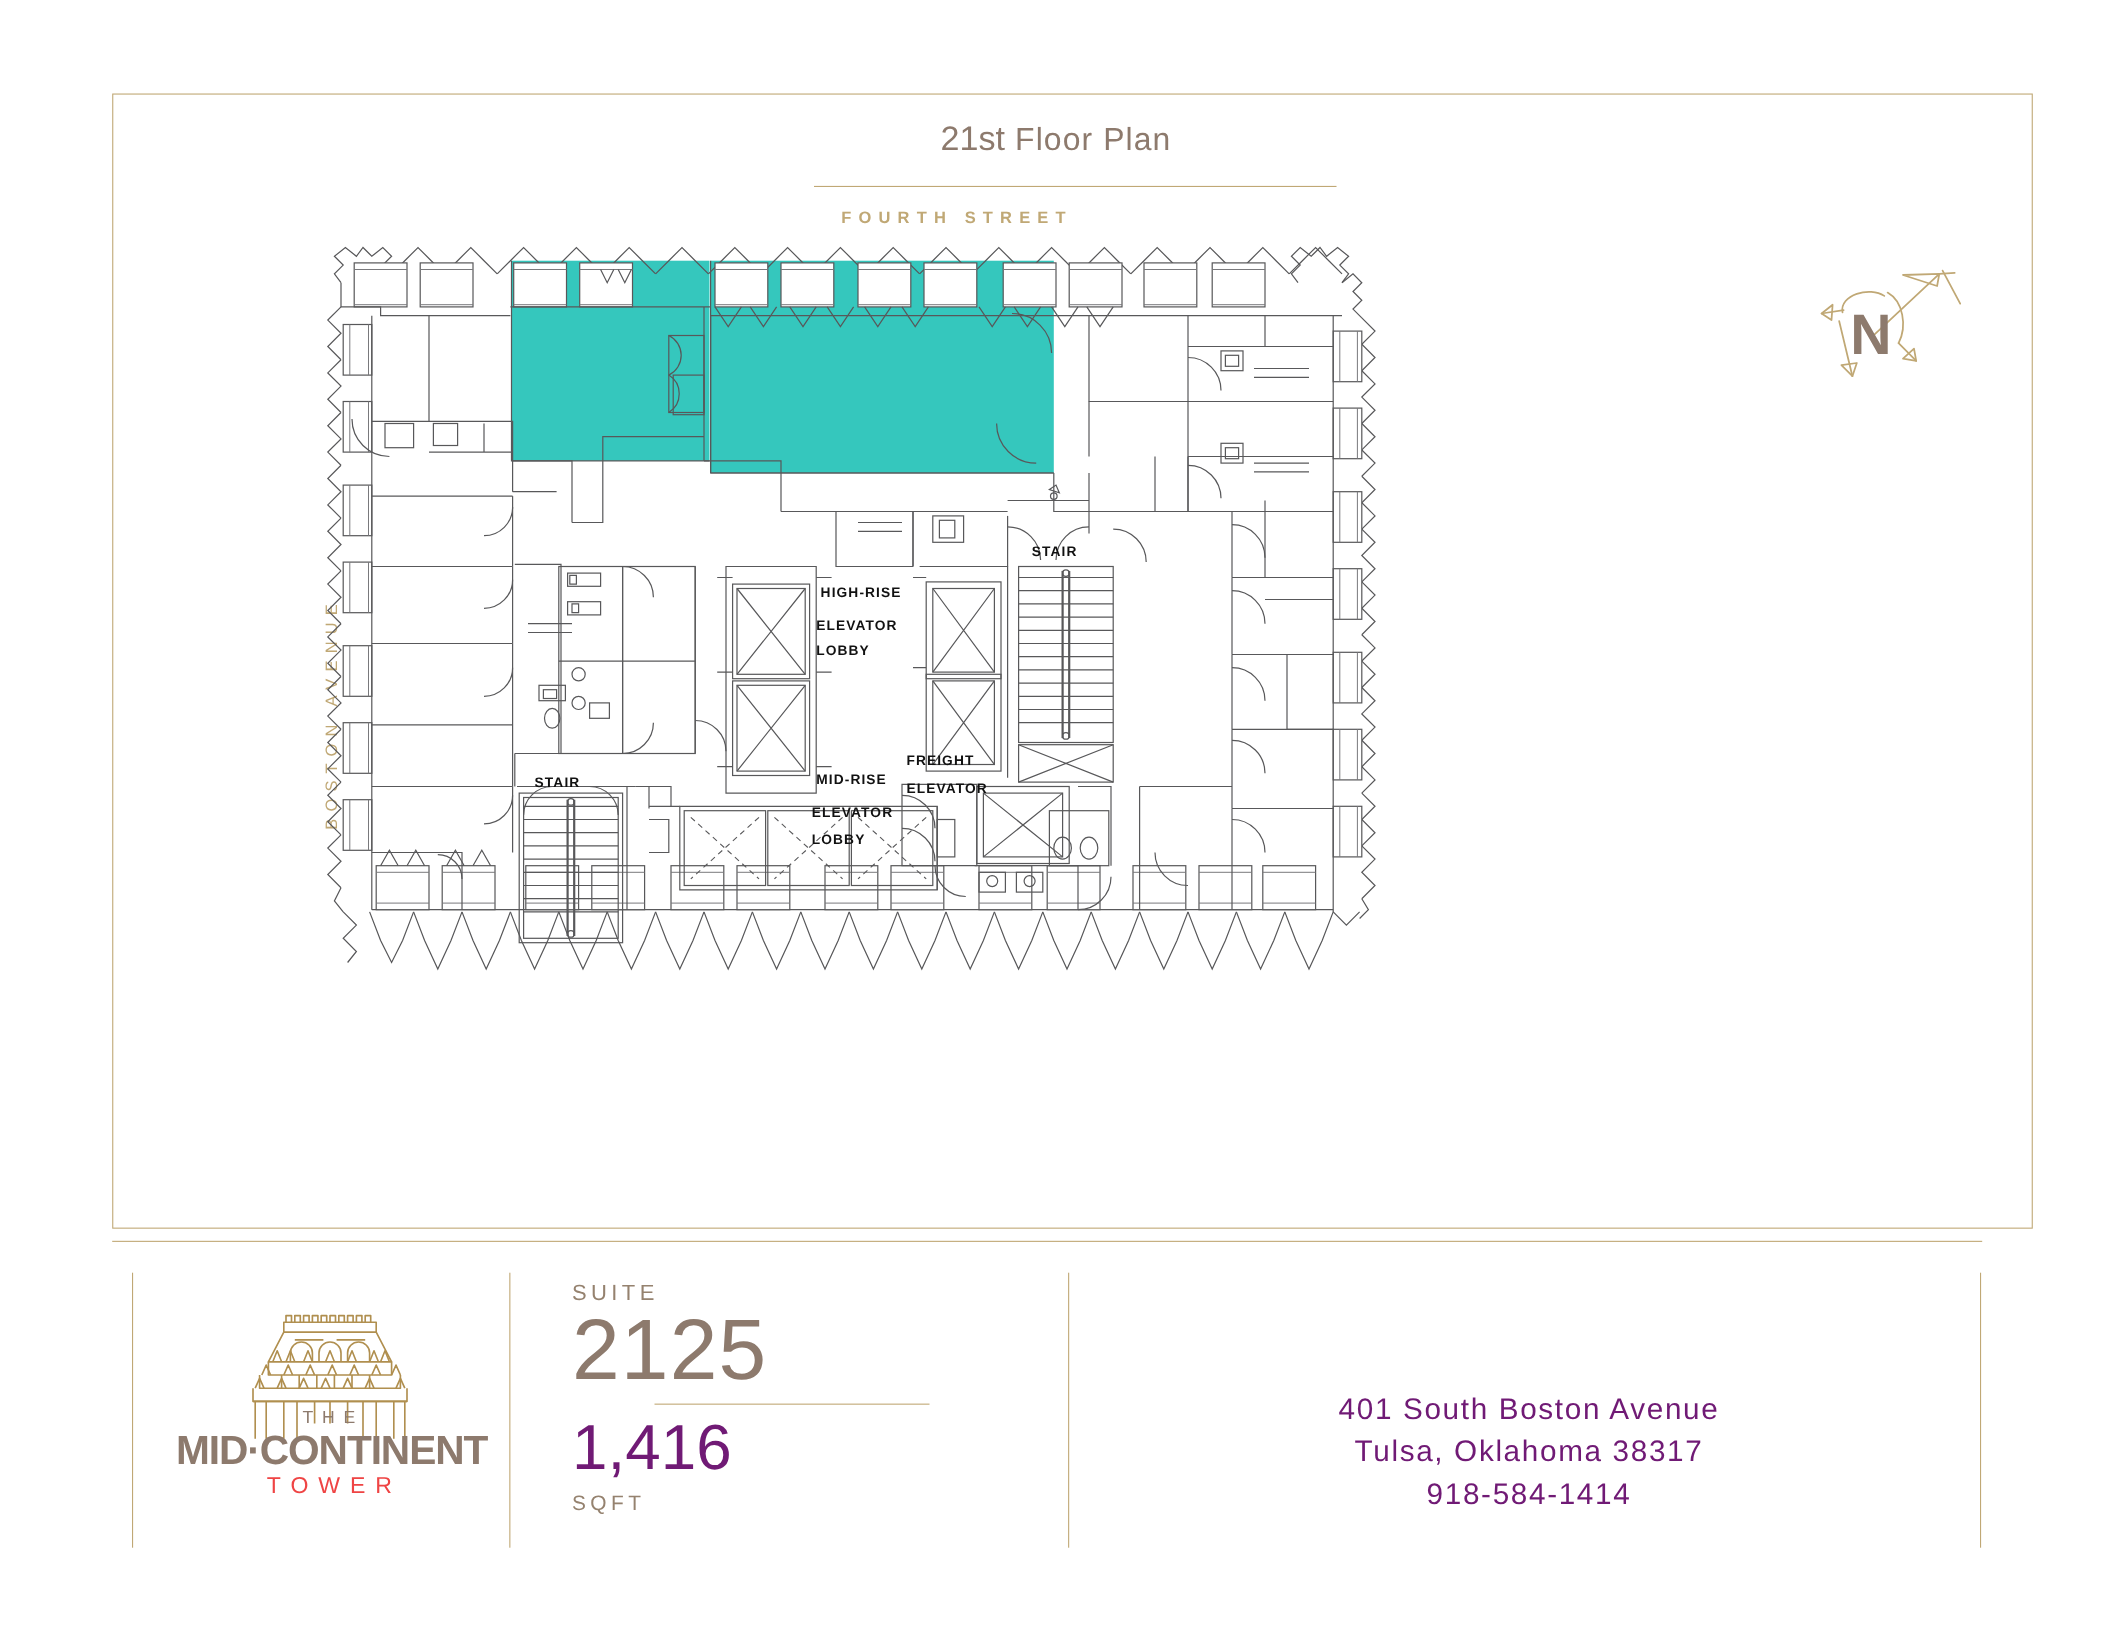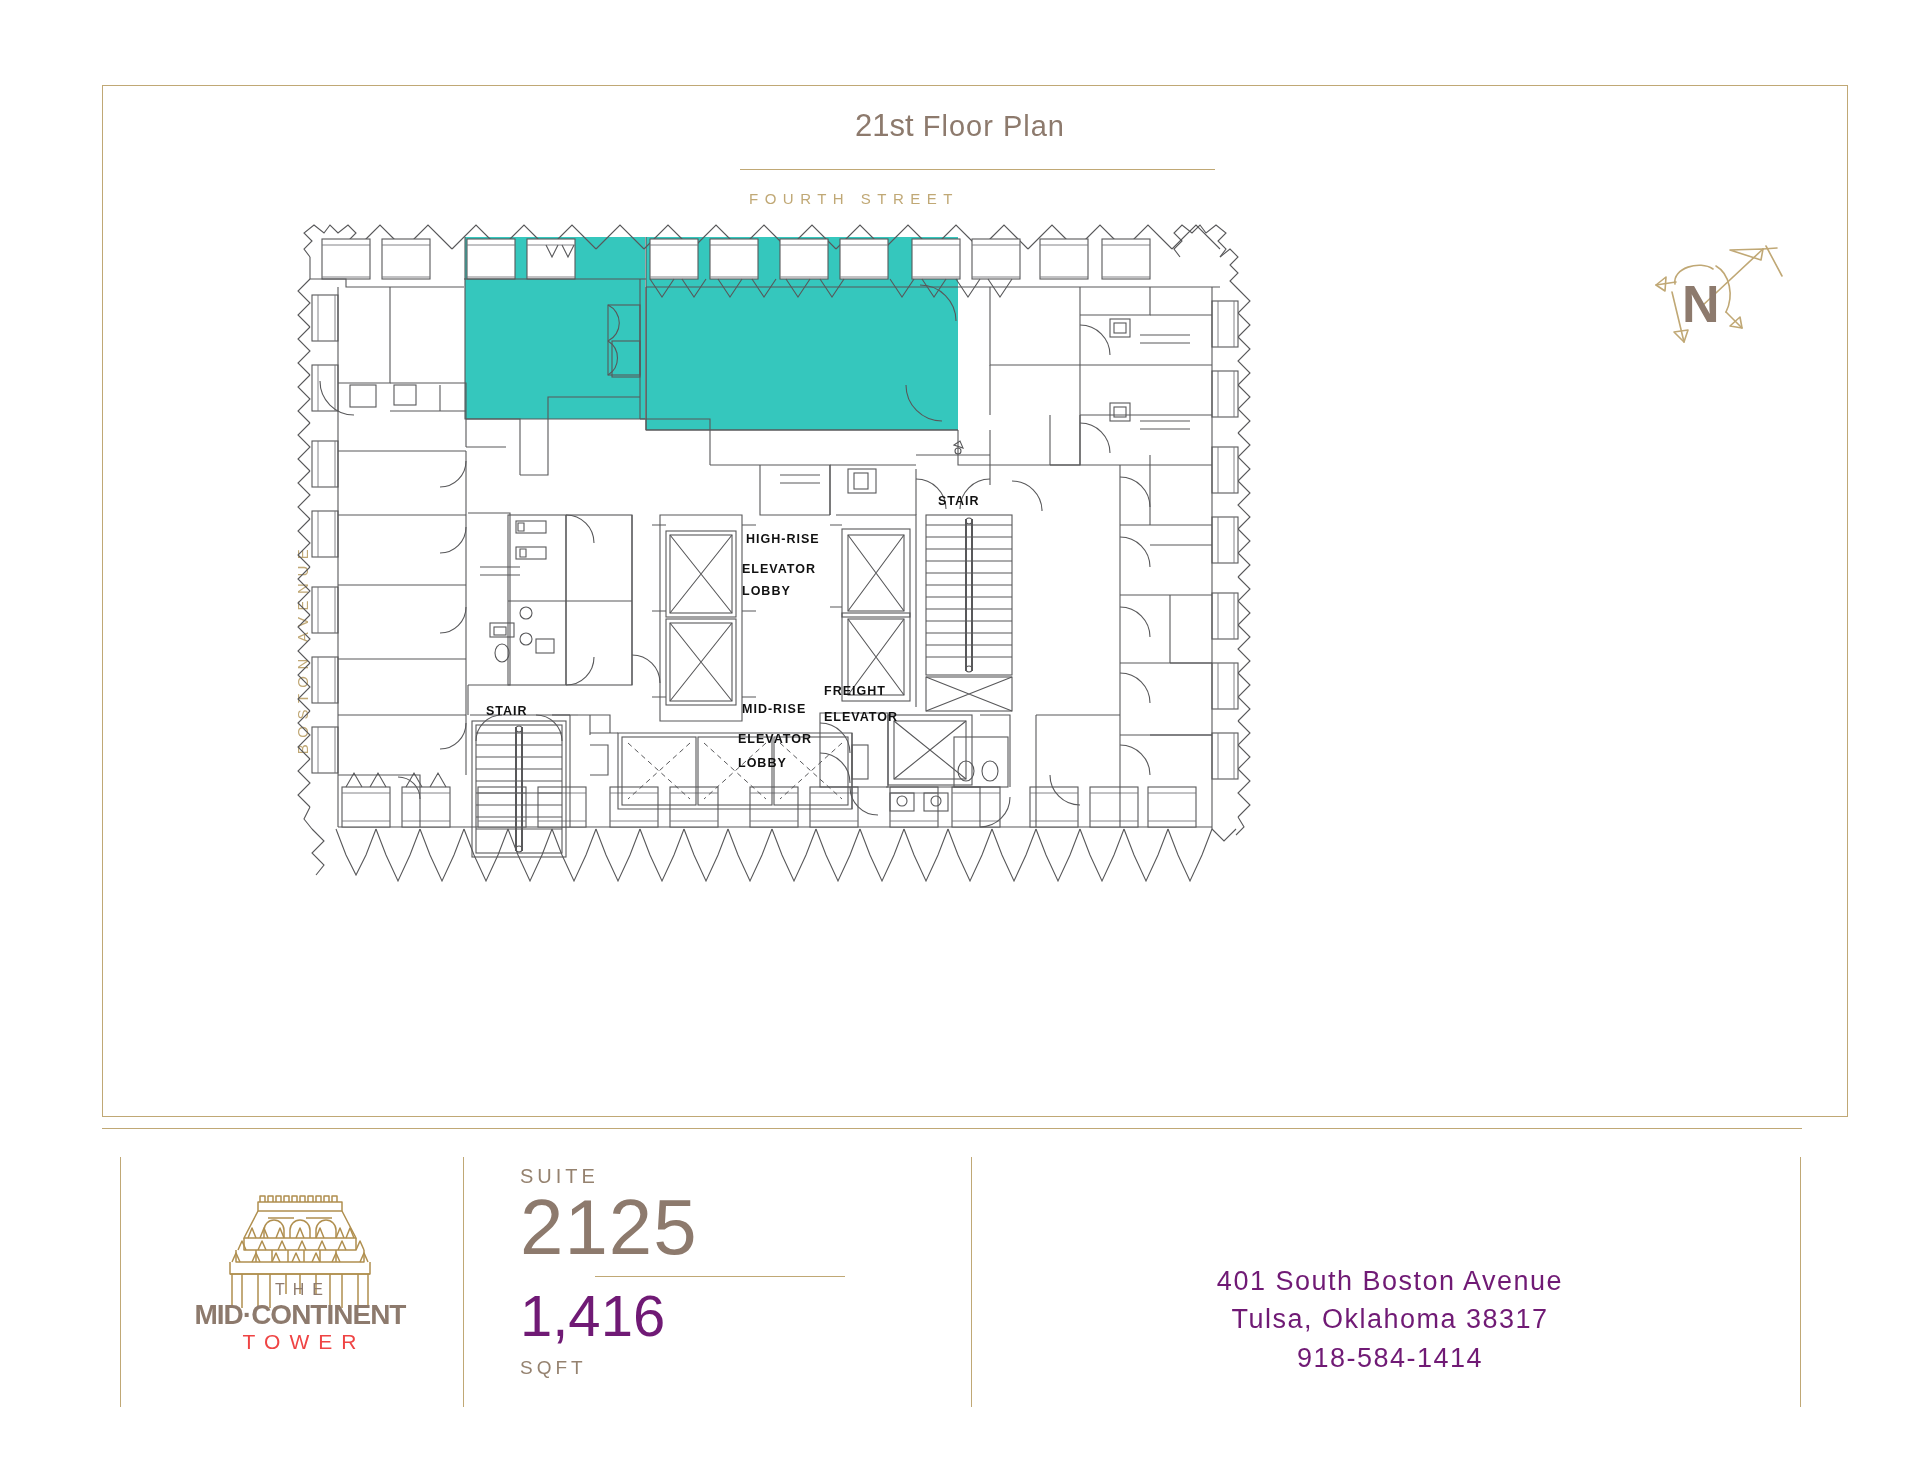--- a/index.html
+++ b/index.html
@@ -54,27 +54,28 @@
     position: absolute;
     left: 740px;
     top: 169px;
     width: 475px;
     height: 0;
     border-top: 1.4px solid #c0a875;
   }
 
   .street-top {
     position: absolute;
-    left: 0;
+    left: 16px;
     top: 190px;
     width: 1708px;
     text-align: center;
     font-size: 15px;
     letter-spacing: 6.5px;
     color: #c0a875;
+    font-weight: bold;
   }
 
   .street-left {
     position: absolute;
     left: 152px;
     top: 640px;
     width: 300px;
     text-align: center;
     font-size: 15px;
     letter-spacing: 6.5px;
@@ -133,21 +134,21 @@
   .logo-the {
     font-size: 16px;
     letter-spacing: 8px;
     color: #8d7a6d;
     margin-top: -34px;
     margin-left: 6px;
     position: relative;
     z-index: 2;
   }
   .logo-main {
-    font-size: 28px;
+    font-size: 37px;
     font-weight: bold;
     letter-spacing: -1px;
     color: #8d7a6d;
     line-height: 0.98;
     margin-top: 2px;
   }
   .logo-sub {
     font-size: 21px;
     letter-spacing: 9px;
     color: #ef4444;

